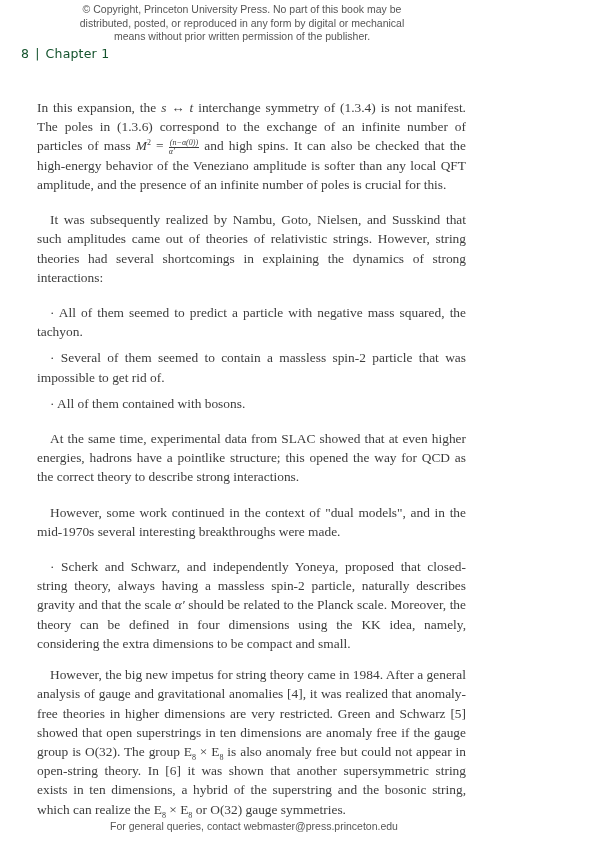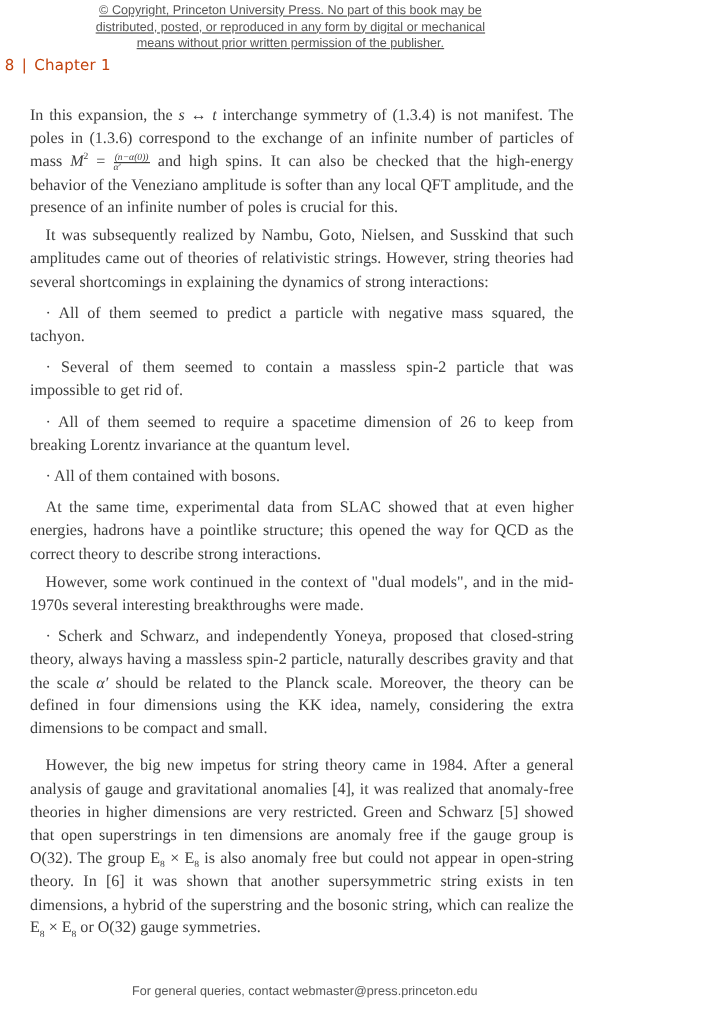--- a/index.html
+++ b/index.html
@@ -17,47 +17,46 @@
     .copyright {
       position: absolute;
       top: 3px;
       left: 0;
       width: 484px;
       text-align: center;
       font-family: "Liberation Sans", sans-serif;
       font-size: 10.5px;
       line-height: 13.5px;
       color: #555;
-      text-decoration: underline;
     }
     .running-head {
       position: absolute;
       top: 46px;
-      left: 4px;
+      left: 21px;
       font-family: "DejaVu Sans", sans-serif;
       font-size: 12.5px;
-      color: #c2410c;
+      color: #14532d;
       letter-spacing: 0.2px;
     }
     .running-head .sep {
       margin: 0 6px;
     }
     .body-text {
       position: absolute;
       top: 82px;
       left: 21px;
       width: 461px;
       font-family: "Liberation Serif", serif;
       font-size: 13.4px;
       line-height: 19.2px;
       text-align: justify;
       color: #3c3c3c;
     }
     .body-text p {
-      margin: 4px;
+      margin: 16px;
     }
     .indent {
       text-indent: 13px;
     }
     .bullet {
       text-indent: 13px;
       margin-top: 7px !important;
       margin-bottom: 7px !important;
     }
     .gap-top {
@@ -113,21 +112,20 @@
   <span>8</span><span class="sep">|</span><span>Chapter 1</span>
 </div>
 
 <div class="body-text">
   <p><span>In this expansion, the </span><span class="math">s ↔ t</span><span> interchange symmetry of (1.3.4) is not manifest. The poles in (1.3.6) correspond to the exchange of an infinite number of particles of mass </span><span class="math">M</span><sup>2</sup><span> = </span><span class="frac"><span class="num">(n−α(0))</span><span class="den">α′</span></span> <span> and high spins. It can also be checked that the high-energy behavior of the Veneziano amplitude is softer than any local QFT amplitude, and the presence of an infinite number of poles is crucial for this.</span></p>
 
   <p class="indent">It was subsequently realized by Nambu, Goto, Nielsen, and Susskind that such amplitudes came out of theories of relativistic strings. However, string theories had several shortcomings in explaining the dynamics of strong interactions:</p>
 
   <p class="bullet">· All of them seemed to predict a particle with negative mass squared, the tachyon.</p>
   <p class="bullet">· Several of them seemed to contain a massless spin-2 particle that was impossible to get rid of.</p>
-  <p class="bullet">· All of them seemed to require a spacetime dimension of 26 to keep from breaking Lorentz invariance at the quantum level.</p>
   <p class="bullet">· All of them contained with bosons.</p>
 
   <p class="indent">At the same time, experimental data from SLAC showed that at even higher energies, hadrons have a pointlike structure; this opened the way for QCD as the correct theory to describe strong interactions.</p>
   <p class="indent">However, some work continued in the context of "dual models", and in the mid-1970s several interesting breakthroughs were made.</p>
 
   <p class="bullet"><span>· Scherk and Schwarz, and independently Yoneya, proposed that closed-string theory, always having a massless spin-2 particle, naturally describes gravity and that the scale </span><span class="math">α′</span><span> should be related to the Planck scale. Moreover, the theory can be defined in four dimensions using the KK idea, namely, considering the extra dimensions to be compact and small.</span></p>
 
   <p class="indent gap-top"><span>However, the big new impetus for string theory came in 1984. After a general analysis of gauge and gravitational anomalies [4], it was realized that anomaly-free theories in higher dimensions are very restricted. Green and Schwarz [5] showed that open superstrings in ten dimensions are anomaly free if the gauge group is O(32). The group E</span><sub>8</sub><span> × E</span><sub>8</sub><span> is also anomaly free but could not appear in open-string theory. In [6] it was shown that another supersymmetric string exists in ten dimensions, a hybrid of the superstring and the bosonic string, which can realize the E</span><sub>8</sub><span> × E</span><sub>8</sub><span> or O(32) gauge symmetries.</span></p>
 
 </div>

